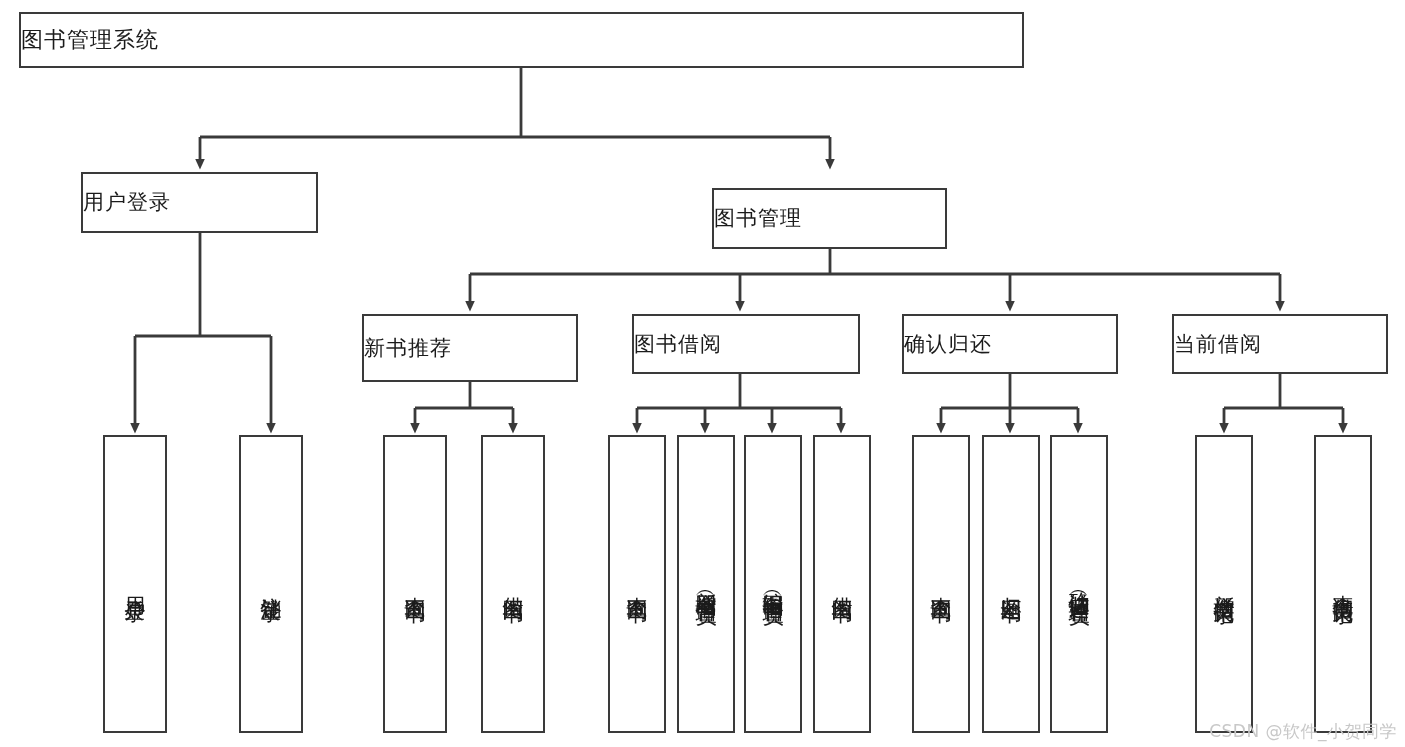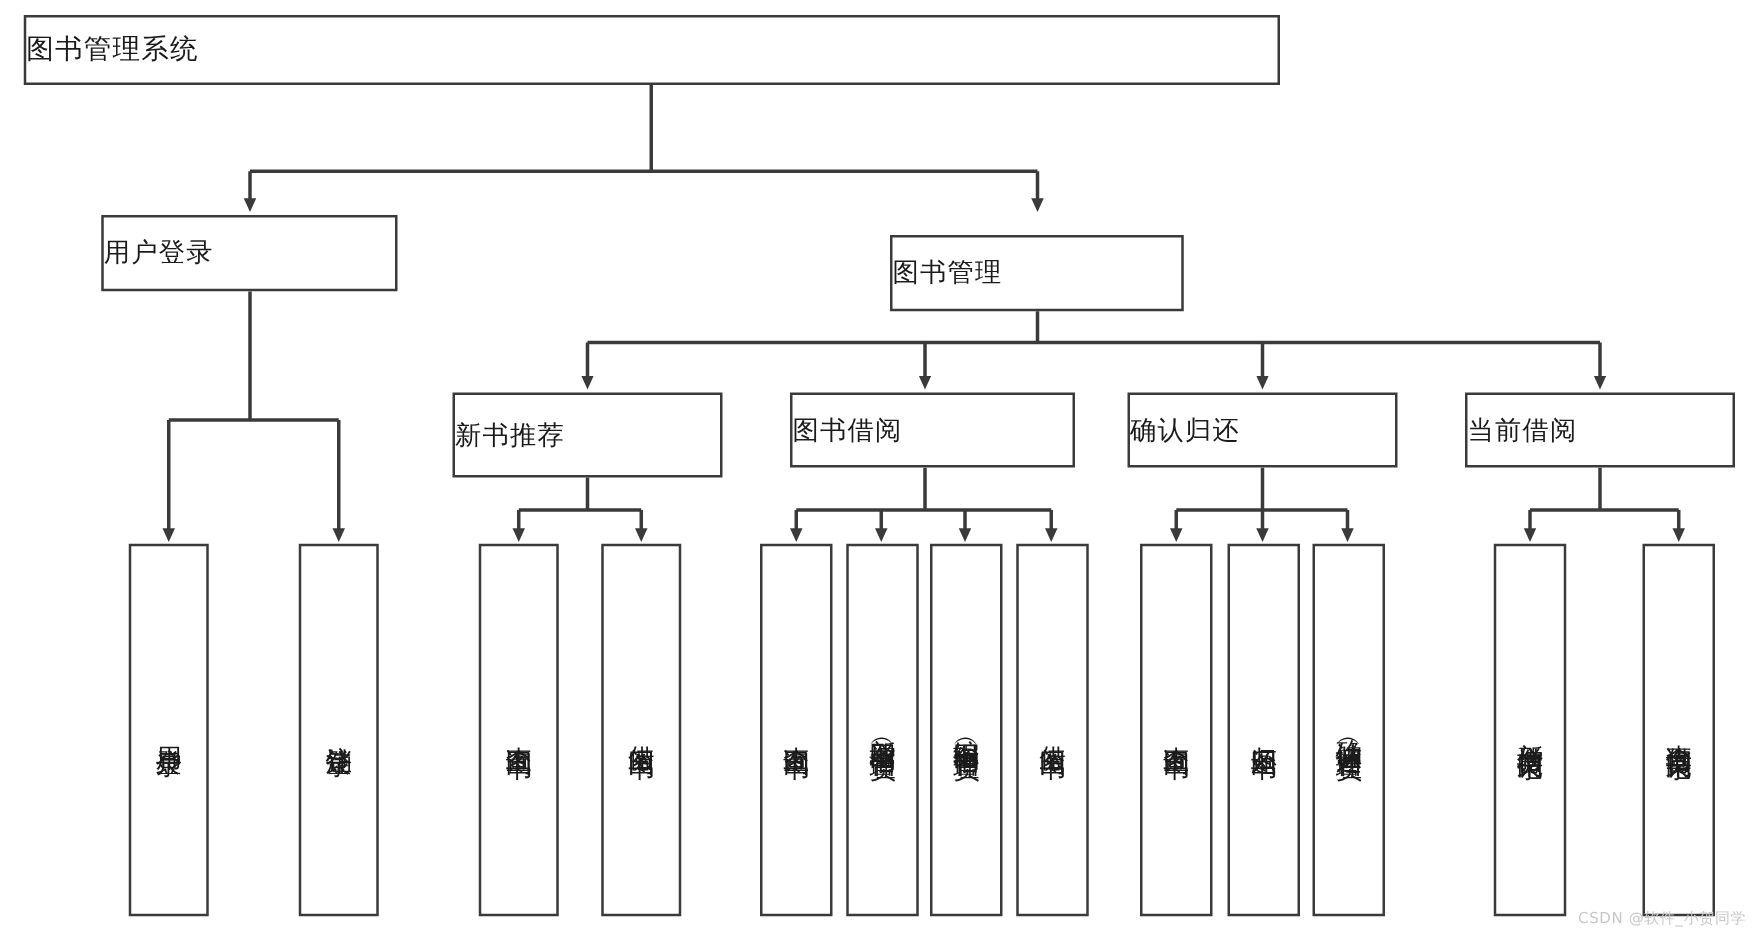--- a/index.html
+++ b/index.html
@@ -62,21 +62,21 @@
     font-size: 21px;
     line-height: 1.15;
     letter-spacing: 2px;
     white-space: nowrap;
     max-height: 270px;
   }
   .watermark {
     position: absolute;
     right: 8px;
     bottom: 4px;
-    font-size: 12px;
+    font-size: 17px;
     color: #c8c8c8;
     letter-spacing: 0.5px;
     white-space: nowrap;
     user-select: none;
   }
 </style>
 </head>
 <body>
 
 <div id="canvas">

